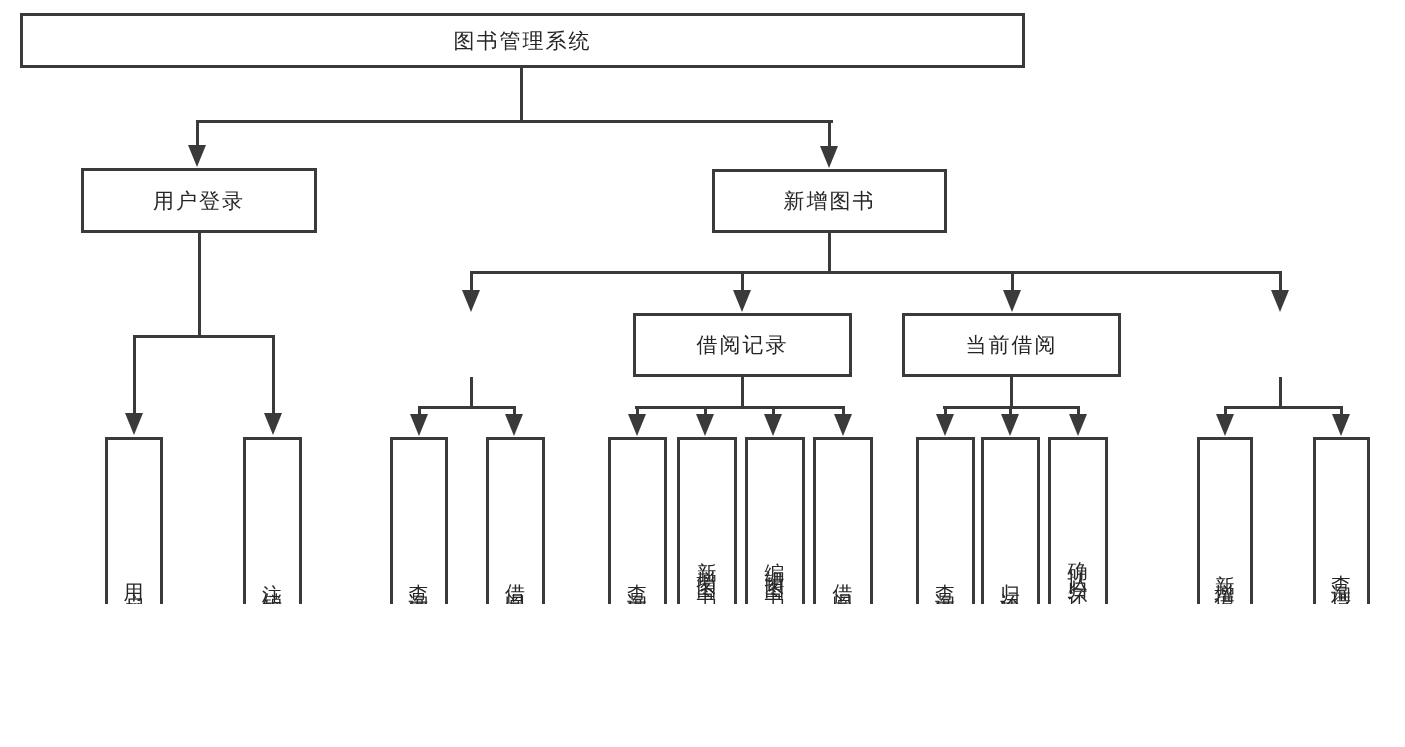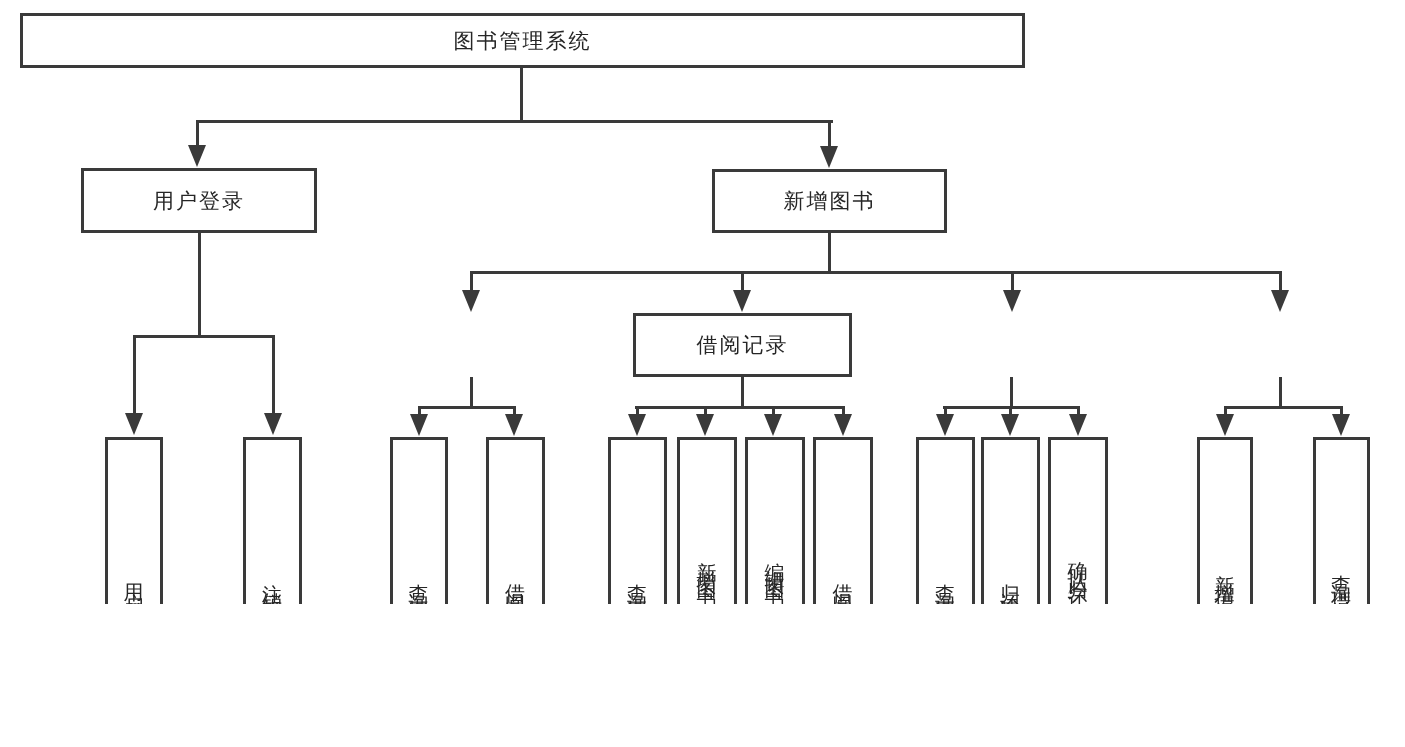--- a/index.html
+++ b/index.html
@@ -102,20 +102,23 @@
   <div class="line vl" style="left:741px;top:271px;height:22px"></div>
   <div class="tri" style="left:733px;top:290px"></div>
   <div class="line vl" style="left:1011px;top:271px;height:22px"></div>
   <div class="tri" style="left:1003px;top:290px"></div>
   <div class="line vl" style="left:1279px;top:271px;height:22px"></div>
   <div class="tri" style="left:1271px;top:290px"></div>
 
   <div class="box" style="left:633px;top:313px;width:219px;height:64px">
     <span class="lbl">借阅记录</span>
   </div>
+  <div class="box" style="left:902px;top:313px;width:219px;height:64px">
+    <span class="lbl">当前借阅</span>
+  </div>
 
   <div class="line vl" style="left:470px;top:377px;height:31px"></div>
   <div class="line hl" style="left:418px;top:406px;width:98px"></div>
   <div class="line vl" style="left:418px;top:406px;height:12px"></div>
   <div class="tri" style="left:410px;top:414px"></div>
   <div class="line vl" style="left:513px;top:406px;height:12px"></div>
   <div class="tri" style="left:505px;top:414px"></div>
 
   <div class="line vl" style="left:741px;top:377px;height:31px"></div>
   <div class="line hl" style="left:635px;top:406px;width:210px"></div>

